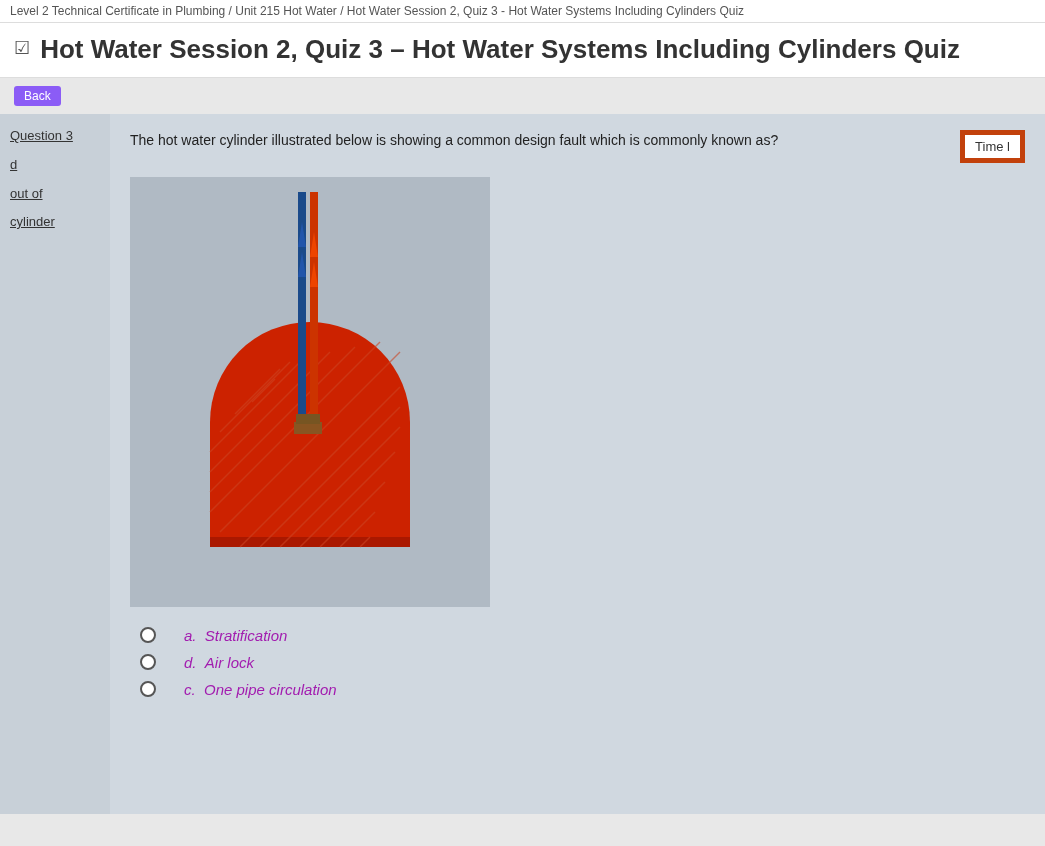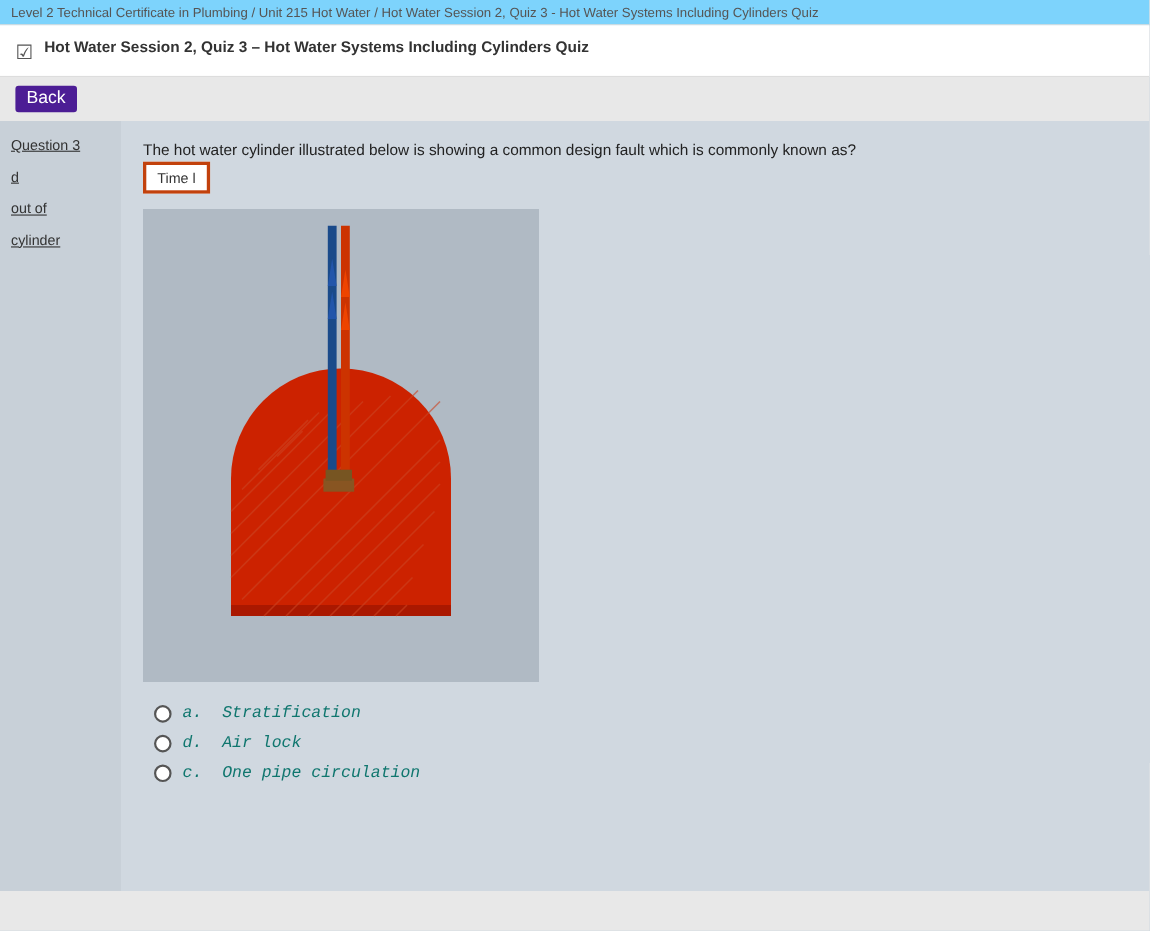--- a/index.html
+++ b/index.html
@@ -6,21 +6,21 @@
     body {
       font-family: Arial, sans-serif;
       background: #e8e8e8;
       width: 1045px;
       min-height: 846px;
       overflow-x: hidden;
     }
 
     
     .breadcrumb-bar {
-      background: #7dd3fc;
+      background: #ffffff;
       padding: 4px 10px;
       font-size: 12px;
       color: #555;
       white-space: nowrap;
       overflow: hidden;
       text-overflow: ellipsis;
       border-bottom: 1px solid #ddd;
     }
 
     
@@ -31,32 +31,32 @@
       display: flex;
       align-items: flex-start;
       gap: 10px;
     }
     .header-checkbox {
       margin-top: 4px;
       color: #555;
       font-size: 18px;
     }
     .header-title {
-      font-size: 14px;
+      font-size: 26px;
       font-weight: bold;
       color: #333;
       line-height: 1.3;
     }
 
     
     .back-btn {
       display: inline-block;
-      background: #4c1d95;
+      background: #8b5cf6;
       color: #fff;
-      font-size: 16px;
+      font-size: 12px;
       padding: 3px 10px;
       margin: 8px 14px;
       border-radius: 3px;
       cursor: pointer;
     }
 
     
     .main-layout {
       display: flex;
       min-height: 700px;
@@ -81,34 +81,33 @@
     .content-area {
       flex: 1;
       background: #d0d8e0;
       padding: 16px 20px;
       position: relative;
     }
 
     
     .question-header {
       display: flex;
-      justify-content: flex-end;
+      justify-content: space-between;
       align-items: flex-start;
       margin-bottom: 14px;
-      flex-direction: column;
     }
     .question-text {
       font-size: 14px;
       color: #222;
       max-width: 780px;
       line-height: 1.5;
     }
     .time-box {
       background: #fff;
-      border: 3px solid #c2410c;
+      border: 5px solid #c2410c;
       padding: 4px 10px;
       font-size: 13px;
       color: #333;
       white-space: nowrap;
       min-width: 60px;
     }
 
     
     .image-container {
       background: #b0bac4;
@@ -130,27 +129,26 @@
 
     
     .options-list {
       list-style: none;
       padding: 0;
       margin-left: 10px;
     }
     .option-item {
       display: flex;
       align-items: center;
-      gap: 10px;
+      gap: 28px;
       margin-bottom: 10px;
       font-size: 15px;
       font-style: italic;
-      color: #0f766e;
+      color: #a21caf;
       cursor: pointer;
-      font-family: Liberation Mono, monospace;
     }
     .option-radio {
       width: 16px;
       height: 16px;
       border: 2px solid #555;
       border-radius: 50%;
       display: inline-block;
       flex-shrink: 0;
       background: #fff;
     }

